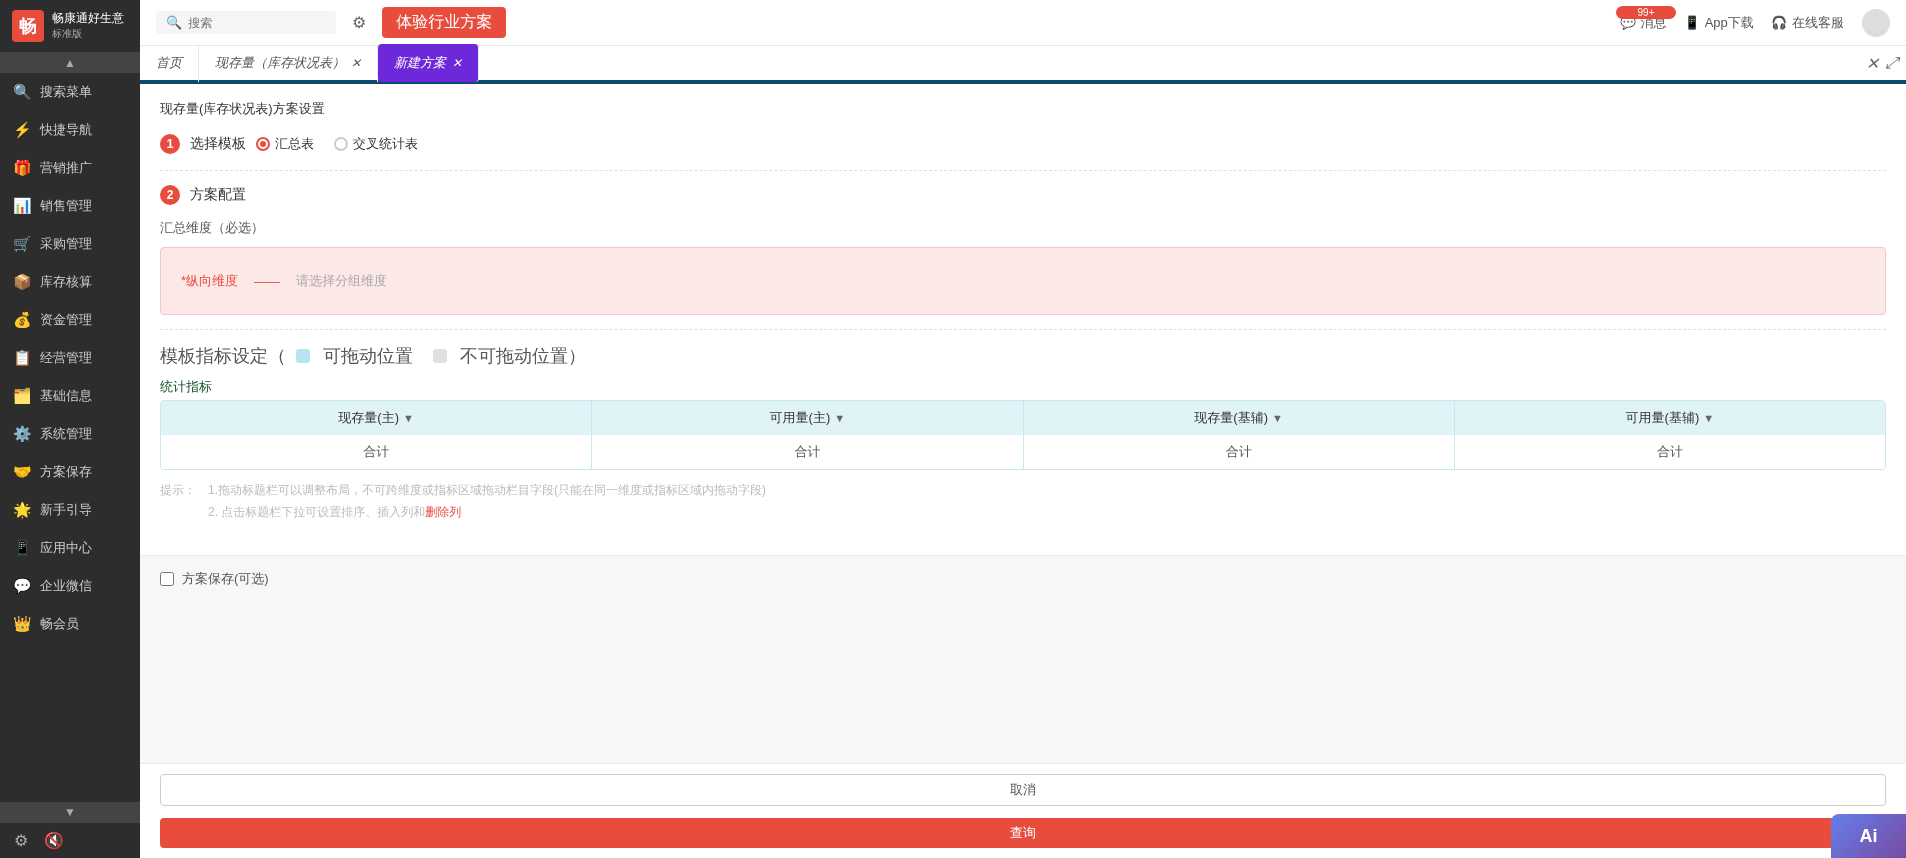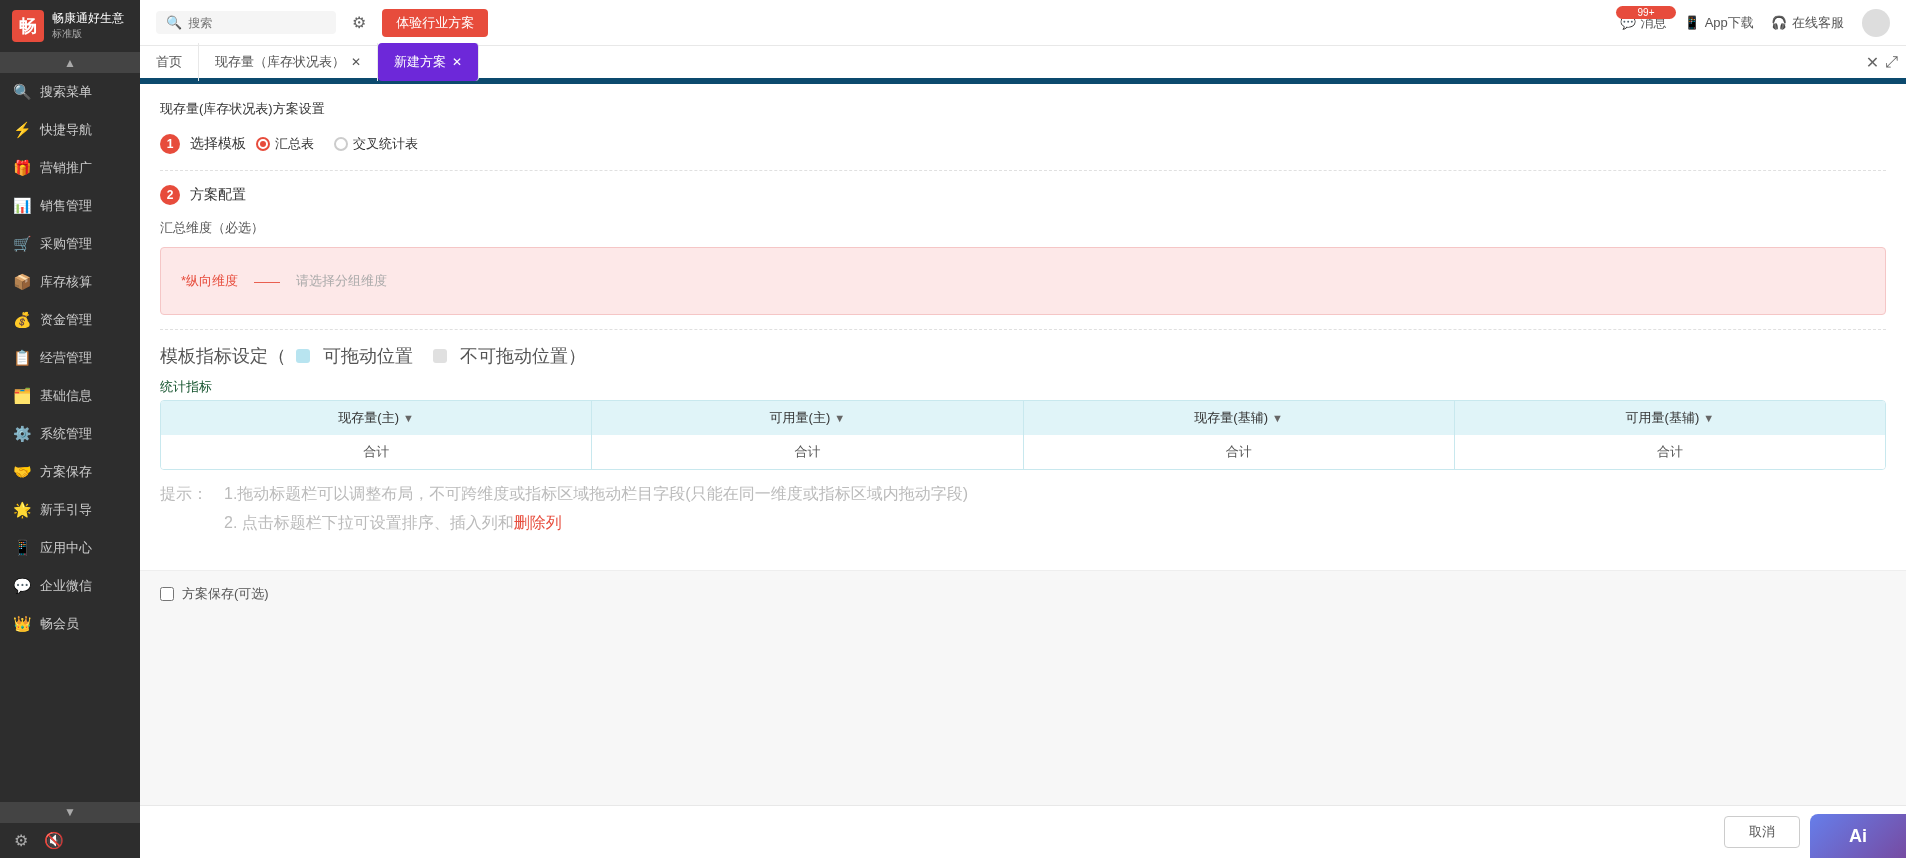--- a/index.html
+++ b/index.html
@@ -59,34 +59,34 @@
     .topbar-search {
       display: flex; align-items: center; gap: 6px;
       background: #f5f5f5; border-radius: 4px; padding: 4px 10px; width: 180px;
     }
     .topbar-search input {
       border: none; background: transparent; outline: none; font-size: 12px; color: #999; width: 120px;
     }
     .topbar-setting { color: #666; cursor: pointer; font-size: 16px; padding: 0 4px; }
     .topbar-trial-btn {
       background: #e74c3c; color: white; border: none; border-radius: 4px;
-      padding: 5px 14px; cursor: pointer; font-size: 13px;
+      padding: 5px 14px; cursor: pointer; font-size: 16px;
     }
     .topbar-right { margin-left: auto; display: flex; align-items: center; gap: 18px; color: #555; font-size: 13px; }
     .topbar-right-item { display: flex; align-items: center; gap: 4px; cursor: pointer; position: relative; }
     .badge {
       background: #e74c3c; color: white; border-radius: 10px;
       font-size: 10px; padding: 1px 22px; position: absolute; top: -8px; right: -10px;
     }
     .topbar-avatar { width: 28px; height: 28px; border-radius: 50%; background: #ddd; }
 
     
     .tabs-bar {
       background: #fff; display: flex; align-items: center;
-      border-bottom: 6px solid #0c4a6e; padding: 0 0 0 0; height: 38px;
+      border-bottom: 4px solid #0c4a6e; padding: 0 0 0 0; height: 38px; font-style: italic;
     }
     .tab {
       display: flex; align-items: center; padding: 0 16px; height: 38px;
       border-right: 1px solid #e8e8e8; cursor: pointer; font-size: 13px; color: #555;
       gap: 6px; white-space: nowrap;
     }
     .tab.new-scheme { background: #6d28d9; color: white; border-radius: 4px; }
     .tab-close { font-size: 12px; cursor: pointer; color: inherit; }
 
     
@@ -159,50 +159,50 @@
     .stats-col {
       flex: 1; border-right: 1px solid #c8e8ee; text-align: center;
       padding: 8px 6px; font-size: 13px; color: #333;
       display: flex; align-items: center; justify-content: center; gap: 4px;
     }
     .stats-col:last-child { border-right: none; }
     .stats-col-body { flex: 1; border-right: 1px solid #c8e8ee; text-align: center; padding: 8px; font-size: 13px; color: #555; }
     .stats-col-body:last-child { border-right: none; }
     .chevron-down { font-size: 11px; color: #666; }
 
-    .hint-section { color: #bbb; font-size: 16px; margin-top: 10px; line-height: 1.8; }
+    .hint-section { color: #bbb; font-size: 12px; margin-top: 10px; line-height: 1.8; }
     .hint-section span.link { color: #e74c3c; }
 
     .save-scheme-row { display: flex; align-items: center; gap: 8px; padding: 14px 20px; background: #f7f7f7; }
     .save-checkbox { width: 14px; height: 14px; cursor: pointer; }
     .save-label { font-size: 13px; color: #555; }
 
     
     .footer-bar {
       background: white; border-top: 1px solid #e8e8e8; padding: 10px 20px;
-      display: flex; justify-content: flex-end; gap: 12px; 
+      display: flex; justify-content: flex-end; gap: 12px;  flex-direction: column;
     }
     .btn-cancel {
       border: 1px solid #ccc; background: white; color: #555;
       padding: 6px 24px; border-radius: 4px; cursor: pointer; font-size: 13px;
     }
     .btn-query {
       background: #e74c3c; color: white; border: none;
       padding: 6px 24px; border-radius: 4px; cursor: pointer; font-size: 13px;
     }
 
     .tabs-right-controls {
       margin-left: auto; display: flex; align-items: center; padding-right: 8px; gap: 6px;
     }
     .tabs-control-btn { cursor: pointer; color: #666; font-size: 16px; }
 
     
     .ai-fab {
       position: fixed; bottom: 0; right: 0;
-      width: 96px; height: 44px;
+      width: 75px; height: 44px;
       background: linear-gradient(135deg, #667eea 0%, #764ba2 100%);
       border-radius: 8px 0 0 0;
       display: flex; align-items: center; justify-content: center;
       color: white; font-size: 18px; font-weight: bold; cursor: pointer;
       z-index: 1000;
     }
   </style>
 </head>
 <body>
 

